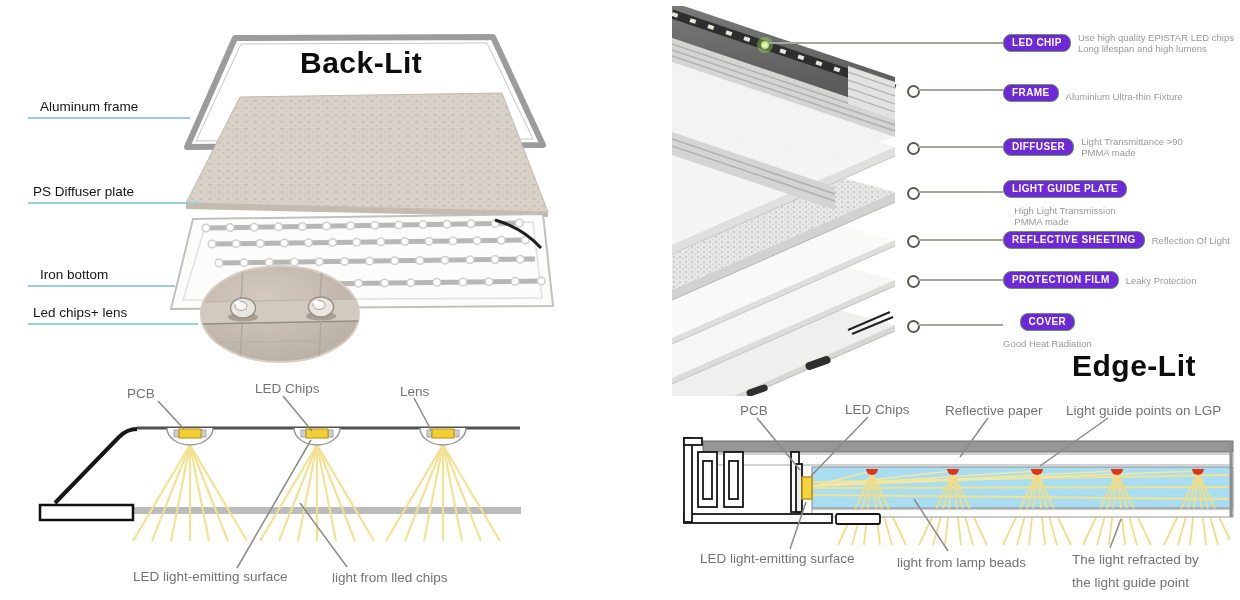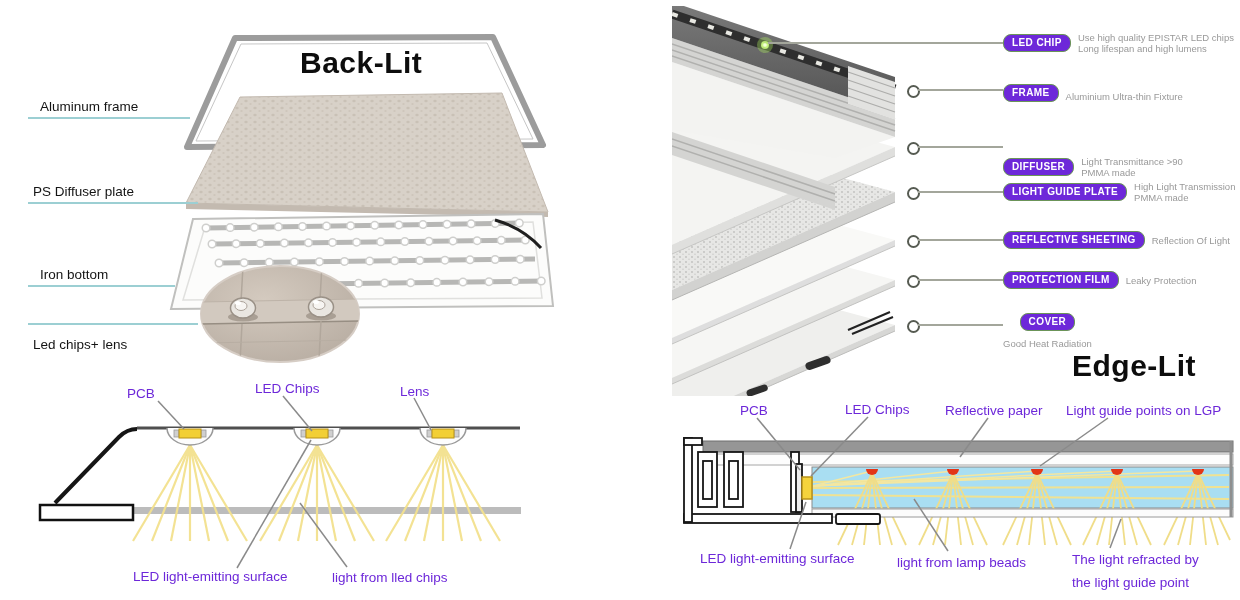--- a/index.html
+++ b/index.html
@@ -3,21 +3,21 @@
 <meta charset="utf-8">
 <style>
   html,body{margin:0;padding:0;}
   body{width:1240px;height:600px;position:relative;overflow:hidden;background:#ffffff;
        font-family:"Liberation Sans", sans-serif;color:#111;}
   .abs{position:absolute;}
   svg{position:absolute;left:0;top:0;}
   .title{font-size:30px;font-weight:600;letter-spacing:0.5px;color:#0d0d0d;white-space:nowrap;}
   .layer-label{font-size:13.5px;color:#141414;white-space:nowrap;}
   .underline{height:2px;background:#9ccfd3;}
-  .diag-label{font-size:13.5px;color:#6d28d9;white-space:nowrap;text-align:center;}
+  .diag-label{font-size:13.5px;color:#737373;white-space:nowrap;text-align:center;}
   .callout-row{position:absolute;display:flex;align-items:center;gap:7px;height:24px;}
   .pill{background:#6d28d9;border:1px solid #6b9458;color:#fff;font-size:10px;font-weight:bold;
         letter-spacing:0.4px;padding:2px 8px 3px;border-radius:8px;white-space:nowrap;}
   .desc{color:#999;font-size:9.5px;line-height:11px;white-space:nowrap;}
   .callout-line{position:absolute;height:2px;background:#a3a69b;}
   .ring{position:absolute;width:9px;height:9px;border:2px solid #565b52;border-radius:50%;
         background:#fff;box-sizing:content-box;}
 </style>
 </head>
 <body>
@@ -295,21 +295,21 @@
 </svg>
 
 <div class="abs title" style="left:300px;top:46px;">Back-Lit</div>
 
 <div class="abs layer-label" style="left:40px;top:99px;">Aluminum frame</div>
 <div class="abs underline" style="left:28px;top:117px;width:162px;"></div>
 <div class="abs layer-label" style="left:33px;top:184px;">PS Diffuser plate</div>
 <div class="abs underline" style="left:28px;top:202px;width:170px;"></div>
 <div class="abs layer-label" style="left:40px;top:267px;">Iron bottom</div>
 <div class="abs underline" style="left:28px;top:285px;width:147px;"></div>
-<div class="abs layer-label" style="left:33px;top:305px;margin-top:32px;">Led chips+ lens</div>
+<div class="abs layer-label" style="left:33px;top:305px;">Led chips+ lens</div>
 <div class="abs underline" style="left:28px;top:323px;width:170px;"></div>
 
 <div class="abs diag-label" style="left:127px;top:386px;">PCB</div>
 <div class="abs diag-label" style="left:255px;top:381px;">LED Chips</div>
 <div class="abs diag-label" style="left:400px;top:384px;">Lens</div>
 <div class="abs diag-label" style="left:133px;top:569px;">LED light-emitting surface</div>
 <div class="abs diag-label" style="left:332px;top:570px;">light from lled chips</div>
 
 <div class="abs title" style="left:1072px;top:349px;font-size:30px;">Edge-Lit</div>
 
@@ -333,28 +333,28 @@
       <div>Use high quality EPISTAR LED chips</div>
       <div>Long lifespan and high lumens</div>
     </span>
 </div>
 <div class="callout-row" style="left:1003px;top:78px;align-items:flex-end;">
   <span class="pill">FRAME</span>
   <span class="desc">
       <div>Aluminium  Ultra-thin Fixture</div>
     </span>
 </div>
-<div class="callout-row" style="left:1003px;top:135px;margin-top:20px;">
+<div class="callout-row" style="left:1003px;top:135px;">
   <span class="pill">DIFFUSER</span>
   <span class="desc">
       <div>Light Transmittance &gt;90</div>
       <div>PMMA made</div>
     </span>
 </div>
-<div class="callout-row" style="left:1003px;top:180px;">
+<div class="callout-row" style="left:1003px;top:180px;flex-direction:column;">
   <span class="pill">LIGHT GUIDE PLATE</span>
   <span class="desc">
       <div>High Light Transmission</div>
       <div>PMMA made</div>
     </span>
 </div>
 <div class="callout-row" style="left:1003px;top:228px;">
   <span class="pill">REFLECTIVE SHEETING</span>
   <span class="desc">
       <div>Reflection Of Light</div>

